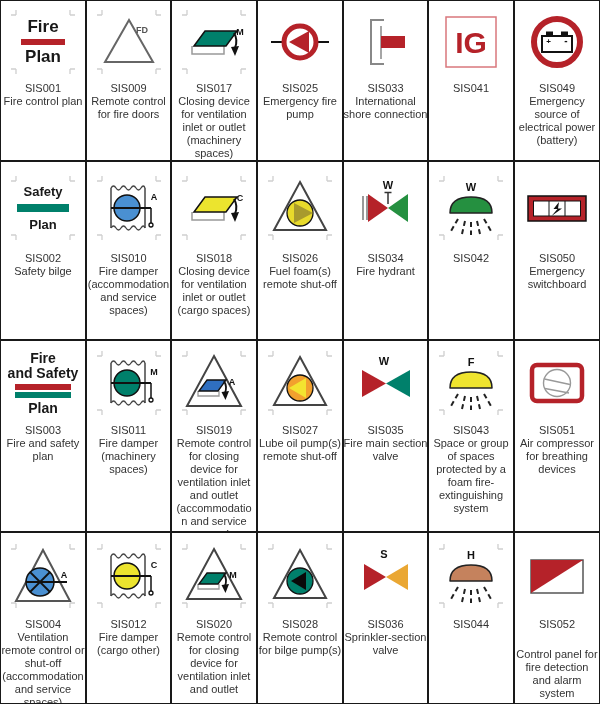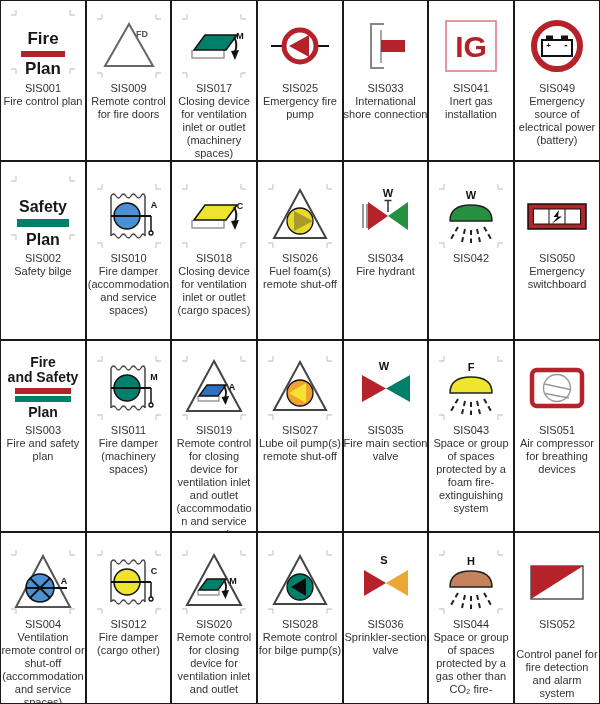--- a/index.html
+++ b/index.html
@@ -8,31 +8,31 @@
     display:grid;width:600px;height:704px;box-sizing:border-box;
     grid-template-columns:86px 85px 86px 86px 85px 86px 86px;
     grid-template-rows:161px 179px 192px 172px;
     border-top:1px solid #191919;border-left:1px solid #191919;
   }
   .cell{
     box-sizing:border-box;border-right:2px solid #191919;border-bottom:2px solid #191919;
     display:flex;flex-direction:column;align-items:center;padding-top:5px;
     overflow:hidden;text-align:center;font-size:11px;line-height:13px;color:#333;background:#fff;
   }
-  .icon-box{flex:none;display:flex;align-items:flex-end;justify-content:center;position:relative;margin-bottom:4px;}
+  .icon-box{flex:none;display:flex;align-items:center;justify-content:center;position:relative;margin-bottom:4px;}
   .r1 .icon-box{height:72px;}
   .r2 .icon-box{height:81px;}
   .r3 .icon-box{height:74px;}
   .r4 .icon-box{height:76px;}
   .code{width:64px;}
   .label{width:84px;}
   .gap-label{margin-top:17px;}
   .plan{display:flex;flex-direction:column;align-items:center;justify-content:center;font-weight:bold;color:#181818;position:relative;z-index:1;}
   .plan1{font-size:17px;line-height:18px;}
-  .plan2{font-size:16px;line-height:17px;}
+  .plan2{font-size:13px;line-height:17px;}
   .plan3{font-size:14px;line-height:15px;}
   .bar{display:block;}
   .bar-red{background:#b52229;}
   .bar-teal{background:#00806b;}
   .plan1 .bar{width:44px;height:6px;margin:3px 0;}
   .plan2 .bar{width:52px;height:8px;margin:4px 0;}
   .plan3 .bar{width:56px;height:6px;margin:1px 0;}
   .marks-ov{position:absolute;left:50%;top:50%;transform:translate(-50%,-50%);z-index:0;}
   svg text{font-family:"Liberation Sans",sans-serif;}
 </style>
@@ -116,21 +116,20 @@
   </div>
 
   <div class="cell r1">
     <div class="icon-box">
       <svg viewBox="0 0 64 64" width="64" height="64">
         <rect x="7" y="7" width="50" height="50" fill="#fff" stroke="#d9777c" stroke-width="1.5"></rect>
         <text x="32" y="43" font-size="30" font-weight="bold" fill="#b52229" text-anchor="middle">IG</text>
       </svg>
     </div>
     <div class="code">SIS041</div>
-    <div class="label">Inert gas installation</div>
   </div>
 
   <div class="cell r1">
     <div class="icon-box">
       <svg viewBox="0 0 64 64" width="64" height="64">
         <circle cx="32" cy="32" r="23" fill="#fff" stroke="#b52229" stroke-width="6"></circle>
         <rect x="21" y="21.5" width="7" height="4.5" fill="#111"></rect>
         <rect x="36" y="21.5" width="7" height="4.5" fill="#111"></rect>
         <rect x="17" y="26" width="30" height="16" fill="#fff" stroke="#111" stroke-width="2"></rect>
         <text x="23.5" y="34" font-size="8" font-weight="bold" fill="#111" text-anchor="middle">+</text>
@@ -442,21 +441,20 @@
         <g stroke="#222" stroke-width="2" stroke-dasharray="5 3.5">
           <line x1="19" y1="43" x2="12" y2="55"></line>
           <line x1="26" y1="45" x2="23" y2="58"></line>
           <line x1="32" y1="46" x2="32" y2="59"></line>
           <line x1="38" y1="45" x2="41" y2="58"></line>
           <line x1="45" y1="43" x2="52" y2="55"></line>
         </g>
       </svg>
     </div>
     <div class="code">SIS044</div>
-    <div class="label">Space or group of spaces protected by a gas other than CO₂ fire-</div>
   </div>
 
   <div class="cell r4">
     <div class="icon-box">
       <svg viewBox="0 0 64 64" width="64" height="64">
         <rect x="6" y="16" width="52" height="33" fill="#fff" stroke="#555" stroke-width="1.5"></rect>
         <polygon points="6,16 58,16 6,49" fill="#b52229"></polygon>
       </svg>
     </div>
     <div class="code">SIS052</div>

